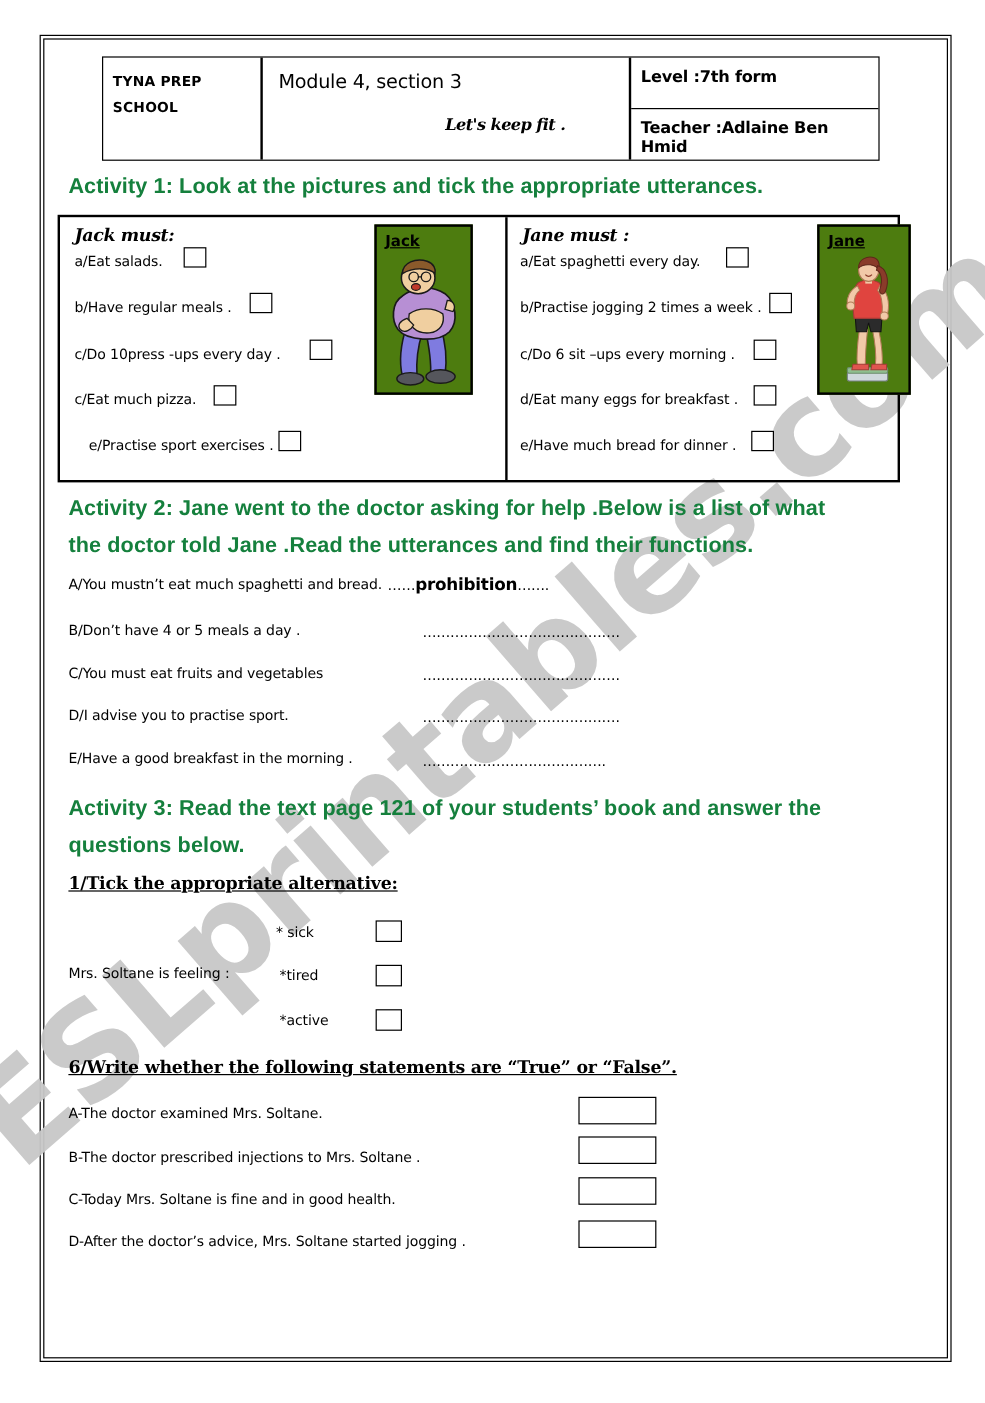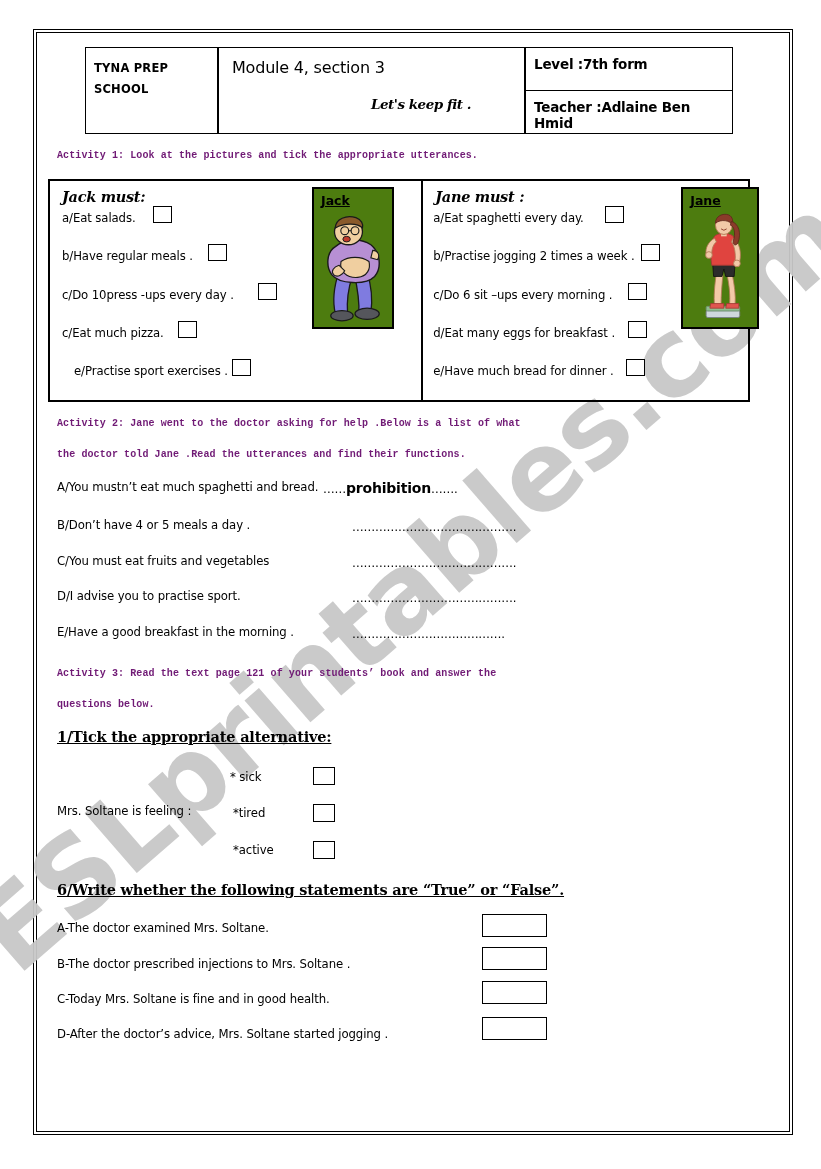--- a/index.html
+++ b/index.html
@@ -114,26 +114,26 @@
     font-weight: bold;
     font-size: 13.5px;
     letter-spacing: -.2px;
     box-sizing: border-box;
   }
   .hdr-level { border-bottom: 1px solid #000; }
 
   
   .activity-heading {
     position: absolute;
-    font-family: Liberation Mono, monospace;
-    font-weight: bold;
-    font-size: 10px;
+    font-family: Liberation Sans, sans-serif;
+    font-weight: bold;
+    font-size: 18px;
     letter-spacing: .1px;
     line-height: 31px;
-    color: #701a75;
+    color: #15803d;
   }
   #activity1-heading { left: 57px; top: 140px; width: 700px; }
   #activity2-heading { left: 57px; top: 408px; width: 690px; }
   #activity3-heading { left: 57px; top: 658px; width: 690px; }
 
   
   #activity1-box {
     position: absolute;
     left: 48px;
     top: 179px;

